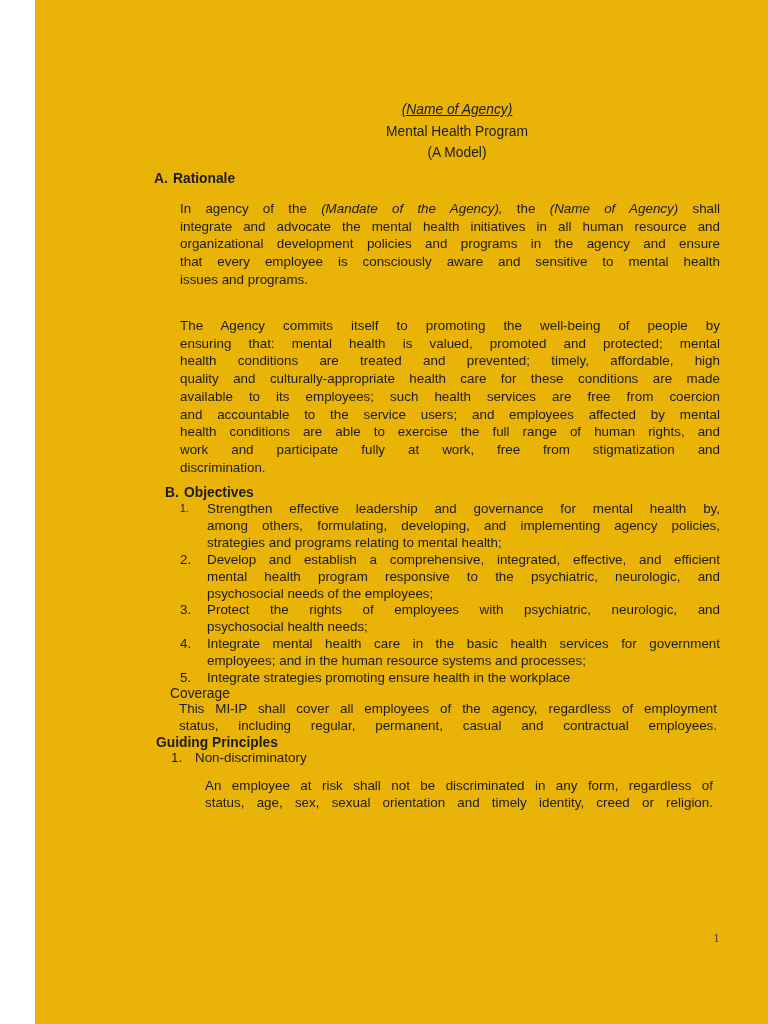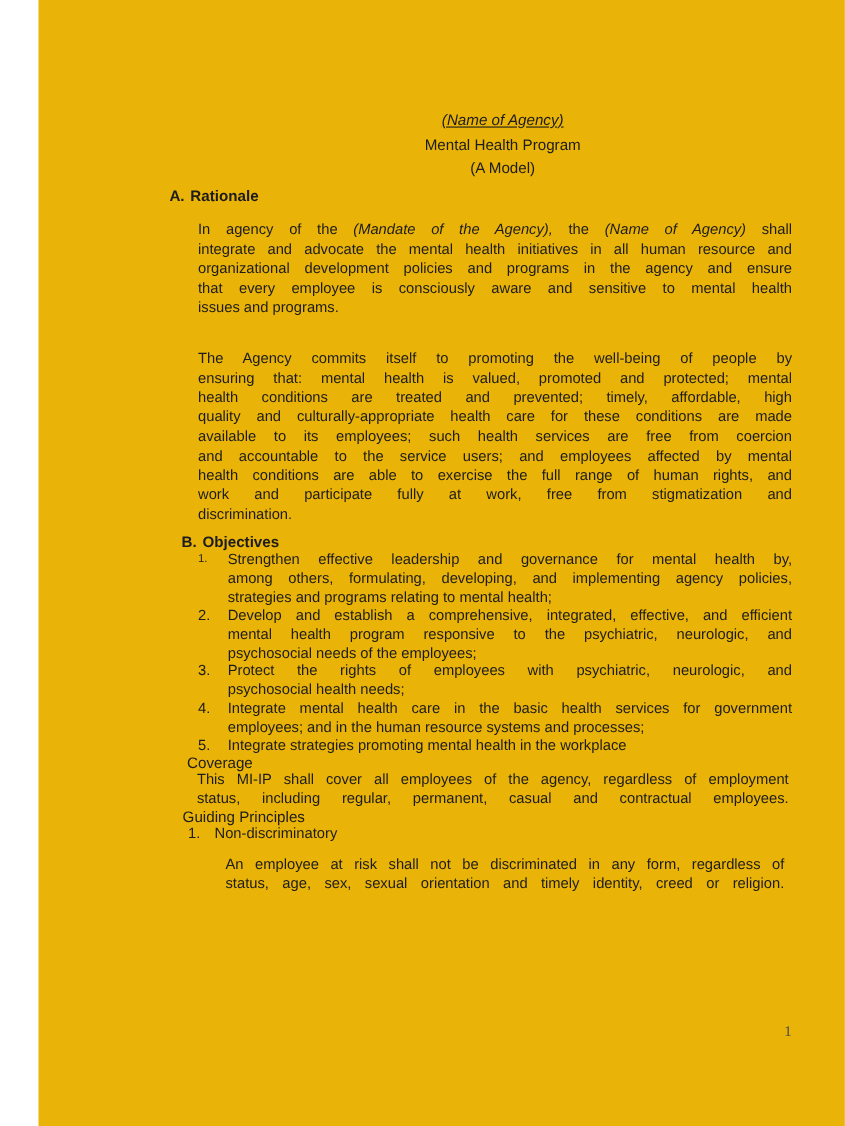--- a/index.html
+++ b/index.html
@@ -66,21 +66,21 @@
   .obj-item { display: flex; }
   .obj-num { flex: 0 0 27px; width: 27px; }
   .obj-num.small { font-size: 10.4px; }
   .obj-text { flex: 1; min-width: 0; }
 
   
   #coverage-heading { left: 135px; top: 685px; font-weight: normal; font-size: 13.8px; line-height: 17px; white-space: nowrap; }
   #coverage-body { left: 144px; top: 700px; width: 538px; line-height: 17.2px; }
 
   
-  #gp-heading { left: 131px; top: 734px; font-weight: normal; font-size: 13.8px; line-height: 17px; white-space: nowrap; }
+  #gp-heading { left: 121px; top: 734px; font-weight: bold; font-size: 13.8px; line-height: 17px; white-space: nowrap; }
   #gp-item { left: 136px; top: 749px; line-height: 17px; white-space: nowrap; }
   #gp-item .gp-num { display: inline-block; width: 24px; }
   #gp-body { left: 170px; top: 777px; width: 508px; line-height: 17.3px; }
 
   
   #page-number {
     left: 678px;
     top: 930px;
     font-family: "Liberation Serif", "DejaVu Serif", serif;
     font-size: 13.5px;
@@ -158,21 +158,21 @@
       <div class="obj-num">4.</div>
       <div class="obj-text">
         <div class="jline">Integrate mental health care in the basic health services for government</div>
         <div class="jlast">employees; and in the human resource systems and processes;</div>
       </div>
     </div>
 
     <div class="obj-item">
       <div class="obj-num">5.</div>
       <div class="obj-text">
-        <div class="jlast">Integrate strategies promoting mental health in the workplace</div>
+        <div class="jlast">Integrate strategies promoting ensure health in the workplace</div>
       </div>
     </div>
 
   </div>
 
   <div class="abs" id="coverage-heading">Coverage</div>
   <div class="abs body-text" id="coverage-body">
     <div class="jline">This MI-IP shall cover all employees of the agency, regardless of employment</div>
     <div class="jline">status, including regular, permanent, casual and contractual employees.</div>
   </div>

